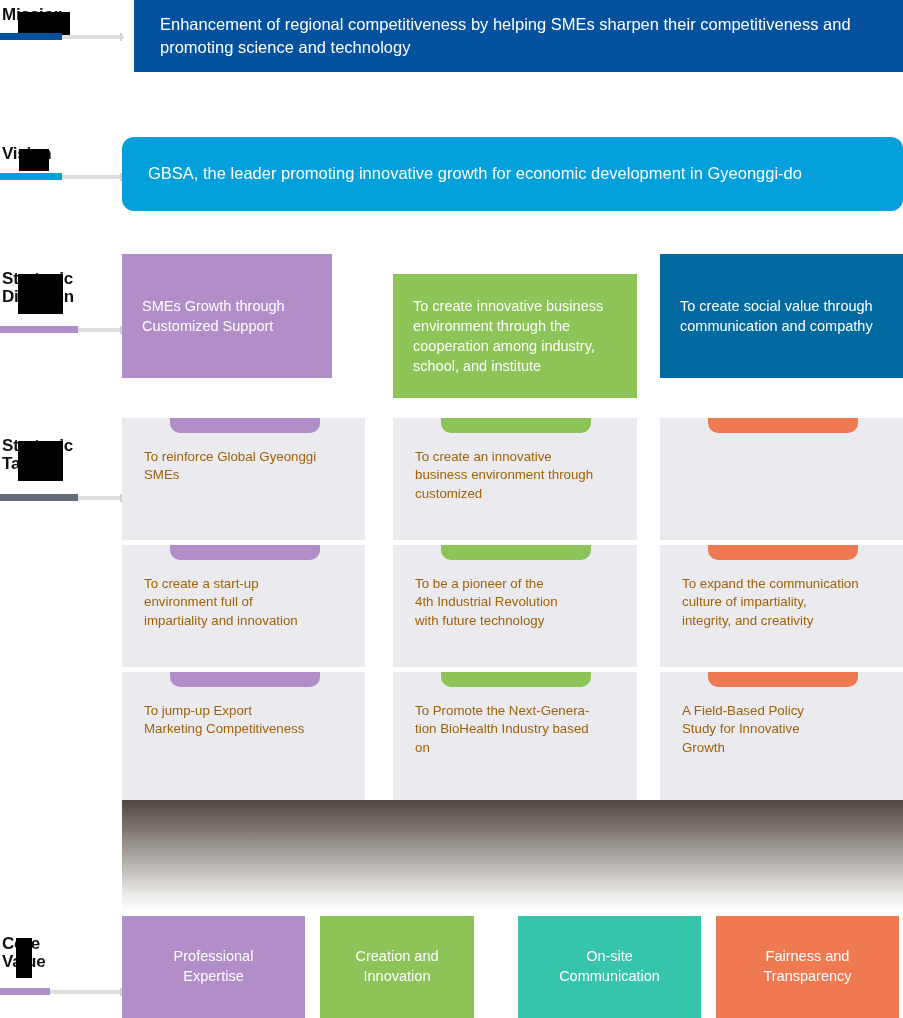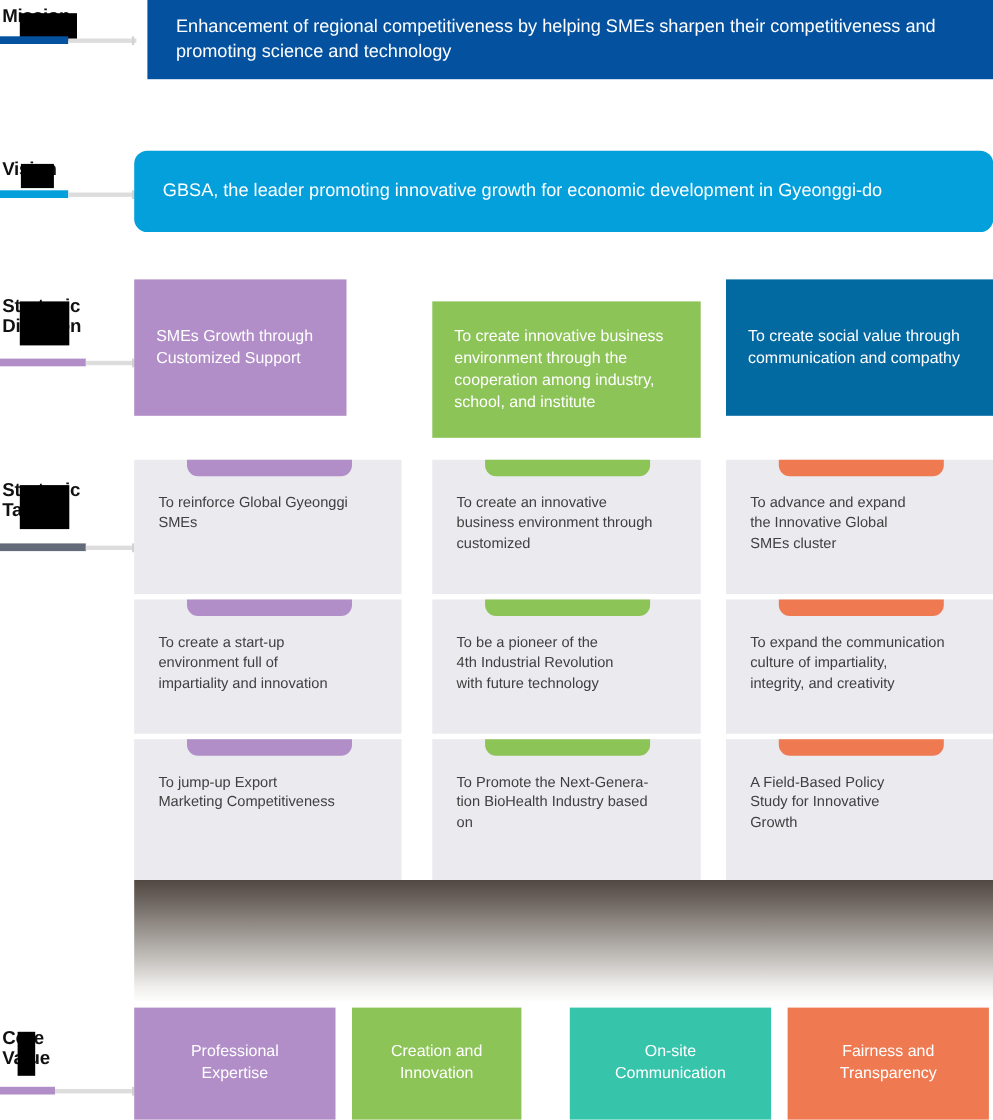--- a/index.html
+++ b/index.html
@@ -95,21 +95,21 @@
     border-bottom-left-radius: 10px;
     border-bottom-right-radius: 10px;
   }
   .task-text {
     position: absolute;
     left: 22px;
     right: 14px;
     top: 30px;
     font-size: 13.3px;
     line-height: 1.38;
-    color: #404040;
+    color: #a16207;
     white-space: pre-line;
   }
 
   
   #gradient-band {
     position: absolute;
     left: 122px;
     top: 800px;
     width: 781px;
     height: 110px;
@@ -164,21 +164,21 @@
 
   <div class="row-label" style="top:270px;">
     <div class="label-text">Strategic
 Direction</div>
     <div class="label-redact" style="left:18px; top:4px; width:45px; height:40px;"></div>
   </div>
   <div class="label-rule" style="top:326px; width:78px; background:#b18ec8;"></div>
   <div class="label-connector" style="left:78px; top:328px; width:46px;"></div>
   <div class="connector-tick" style="left:120px; top:326px;"></div>
 
-  <div class="dir-box" style="left:122px; top:254px; width:193px; height:124px; background:#b18ec8;">
+  <div class="dir-box" style="left:122px; top:254px; width:210px; height:124px; background:#b18ec8;">
     <div class="dir-text">SMEs Growth through Customized Support</div>
   </div>
   <div class="dir-box" style="left:393px; top:254px; width:244px; height:124px; background:#8cc457;margin-top:20px;">
     <div class="dir-text">To create innovative business environment through the cooperation among industry, school, and institute</div>
   </div>
   <div class="dir-box" style="left:660px; top:254px; width:243px; height:124px; background:#0369a1;">
     <div class="dir-text">To create social value through communication and compathy</div>
   </div>
 
   <div class="row-label" style="top:437px;">
@@ -221,23 +221,20 @@
   </div>
   <div class="task-card" style="left:393px; top:672px; width:244px; height:128px;">
     <div class="task-tab" style="left:48px; width:150px; background:#8cc457;"></div>
     <div class="task-text">To Promote the Next-Genera-
 tion  BioHealth Industry based
 on</div>
   </div>
 
   <div class="task-card" style="left:660px; top:418px; width:243px; height:122px;">
     <div class="task-tab" style="left:48px; width:150px; background:#ef7a52;"></div>
-    <div class="task-text">To advance and expand
-the Innovative Global
-SMEs cluster</div>
   </div>
   <div class="task-card" style="left:660px; top:545px; width:243px; height:122px;">
     <div class="task-tab" style="left:48px; width:150px; background:#ef7a52;"></div>
     <div class="task-text">To expand the communication
 culture of impartiality,
 integrity, and creativity</div>
   </div>
   <div class="task-card" style="left:660px; top:672px; width:243px; height:128px;">
     <div class="task-tab" style="left:48px; width:150px; background:#ef7a52;"></div>
     <div class="task-text">A Field-Based Policy

